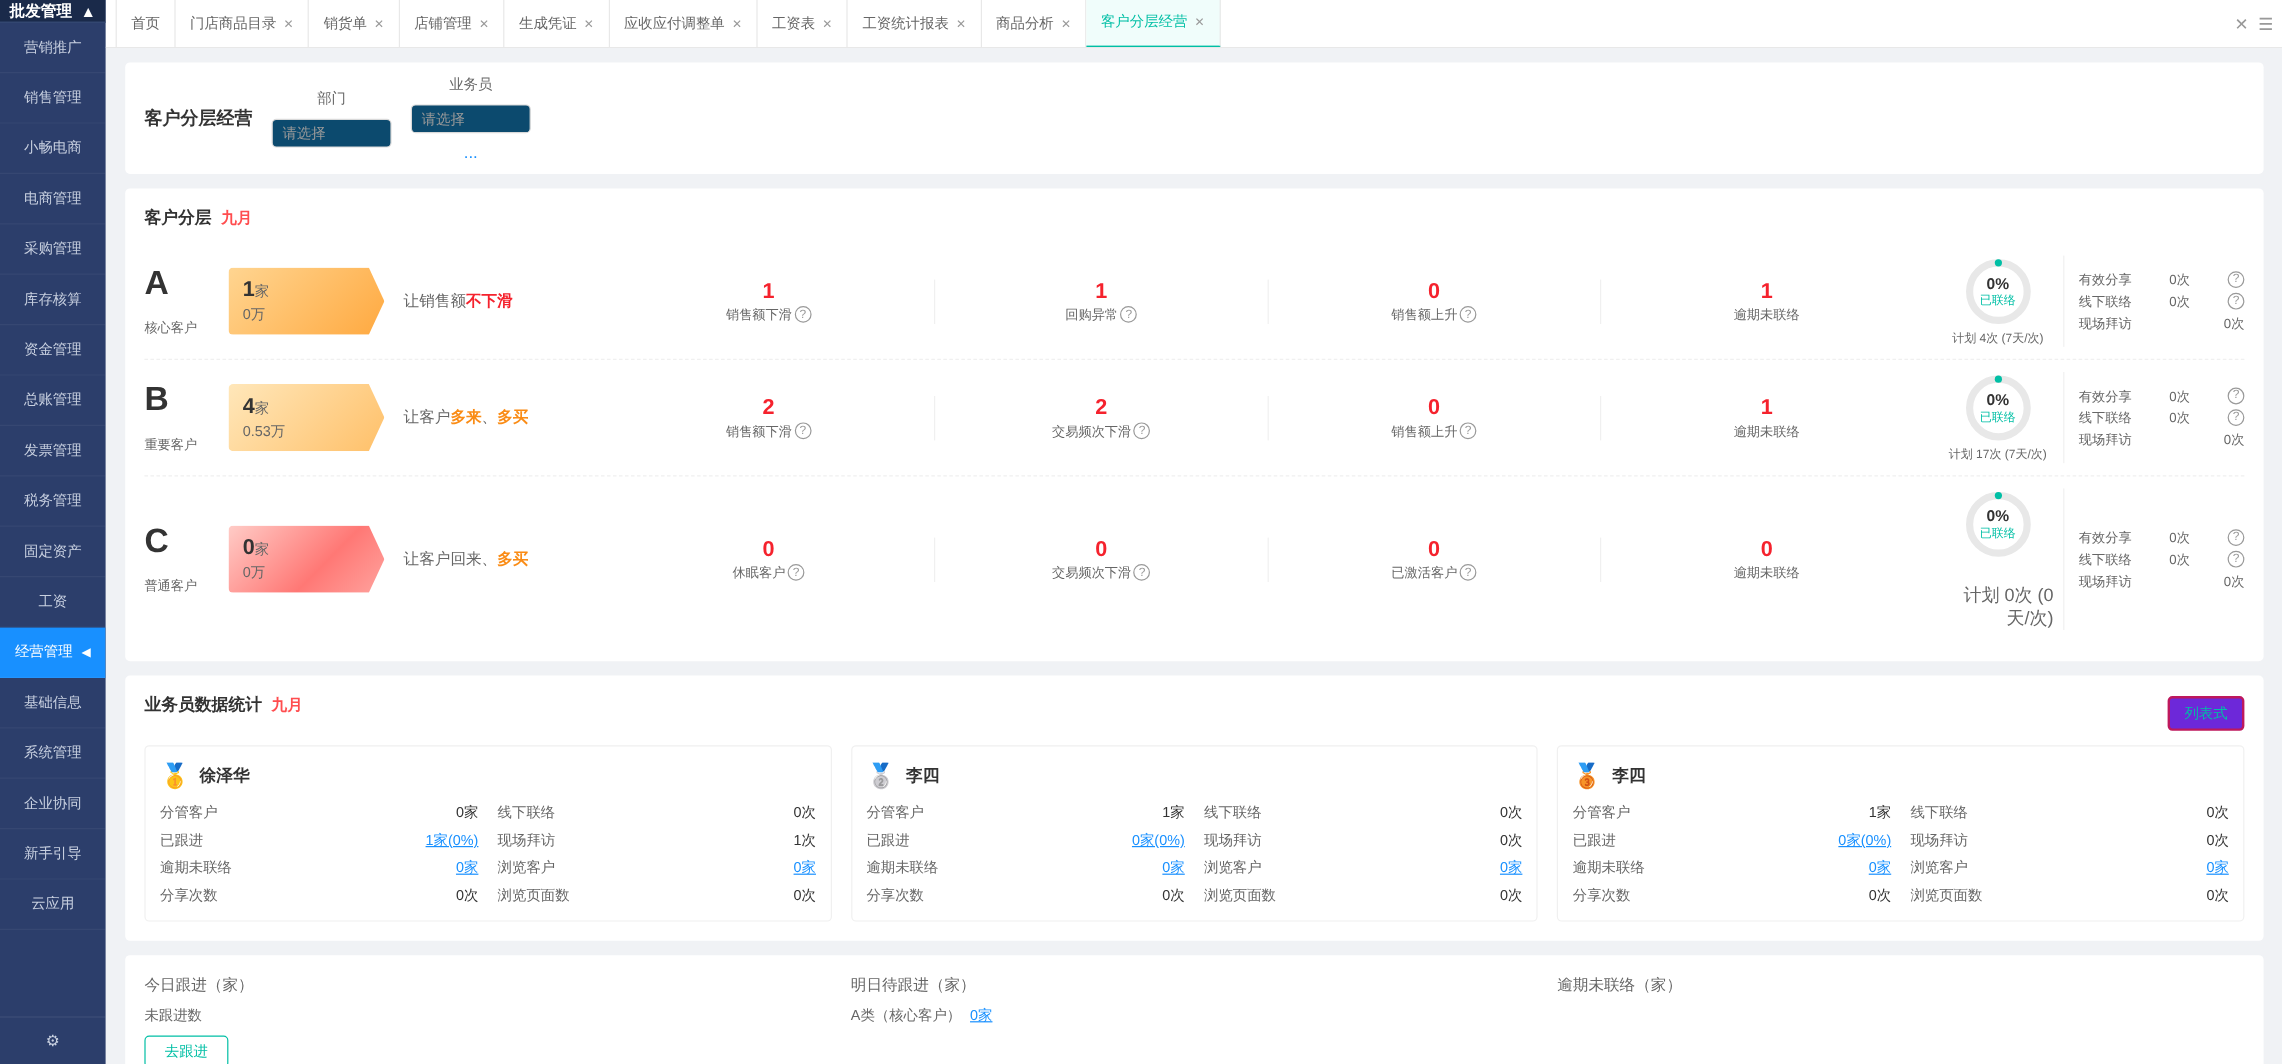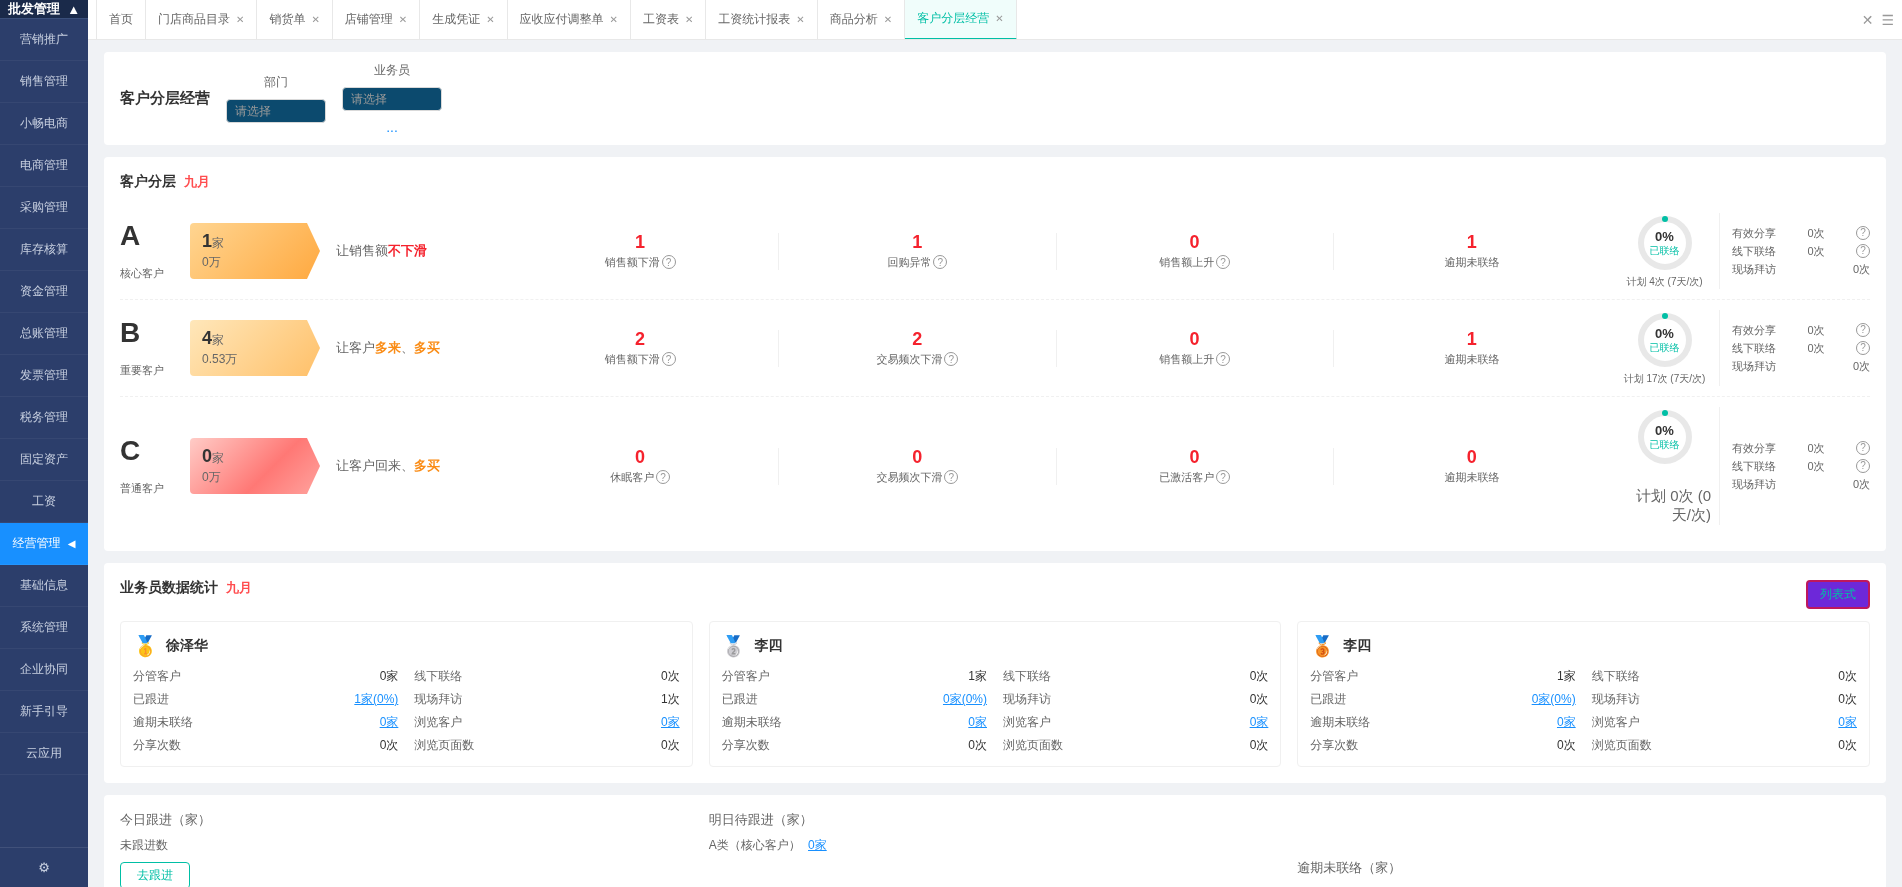--- a/index.html
+++ b/index.html
@@ -831,20 +831,20 @@
             <button class="followup-action-btn">去跟进</button>
           </div>
         </div>
         <div style="flex:1;">
           <div class="followup-col-title">明日待跟进（家）</div>
           <div style="margin-top:8px; font-size:12px; color:#666;">
             <span>A类（核心客户）</span>
             <span style="color:#1890ff; text-decoration:underline; cursor:pointer; margin-left:4px;">0家</span>
           </div>
         </div>
-        <div style="flex:1;margin-top:48px;">
+        <div style="flex:1;">
           <div class="followup-col-title">逾期未联络（家）</div>
         </div>
       </div>
     </div>
 
   </div>
 </div>
 
 </body></html>

